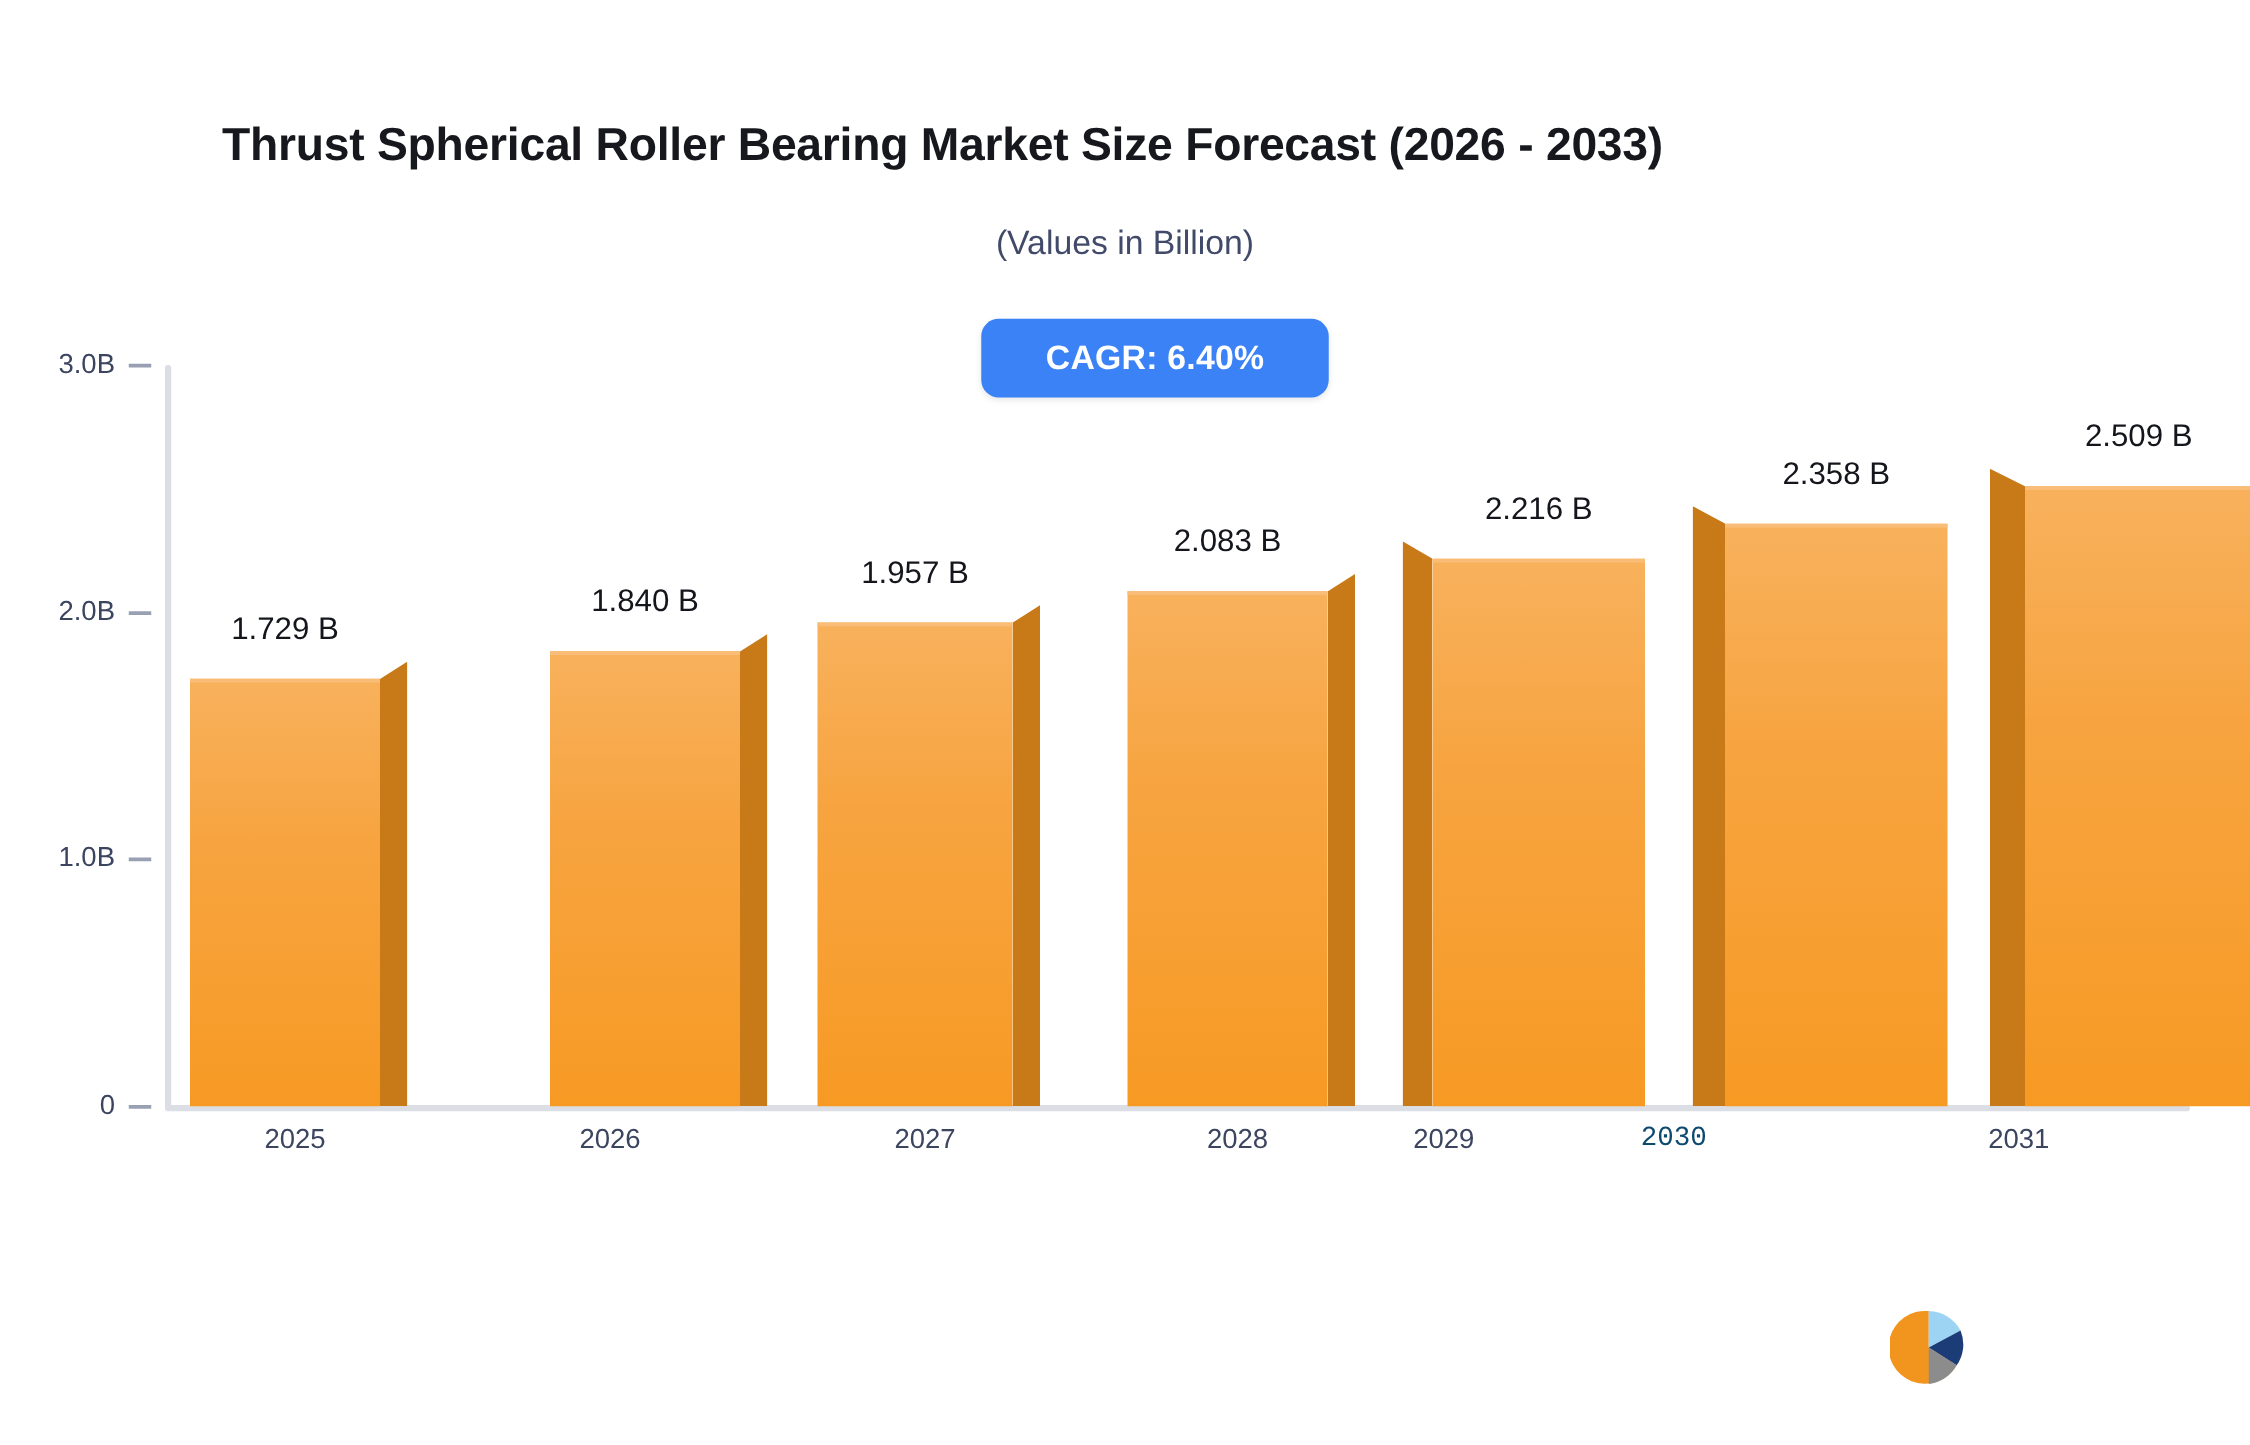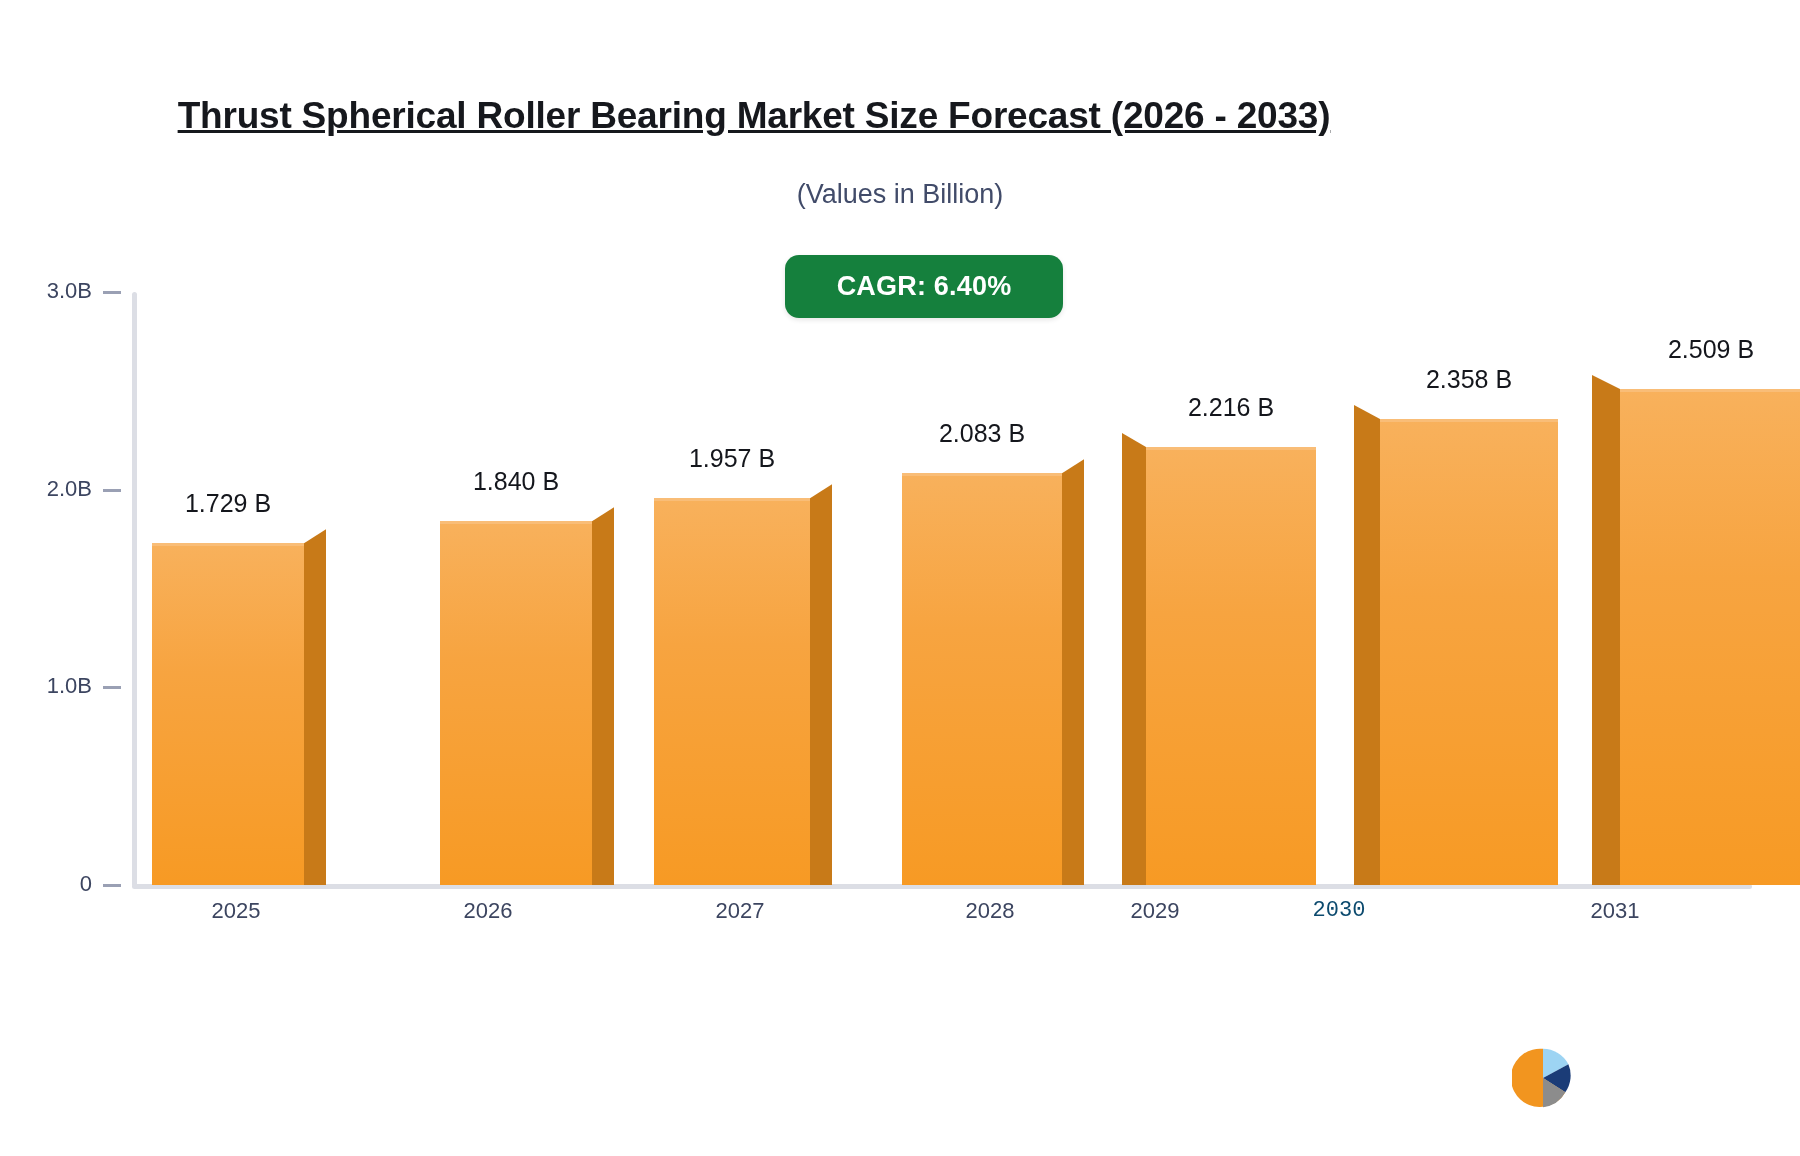--- a/index.html
+++ b/index.html
@@ -9,21 +9,20 @@
     font-family:"Liberation Sans","DejaVu Sans",sans-serif;
     position:relative;overflow:hidden;
   }
 
   
   #chart-title{
     position:absolute;left:0;top:95px;width:1508px;
     text-align:center;
     font-size:37px;font-weight:bold;color:#16181d;
     letter-spacing:-0.2px;
-    text-decoration:underline;
   }
   #chart-subtitle{
     position:absolute;left:0;top:160px;width:1800px;
     text-align:center;
     font-size:27px;font-weight:normal;color:#414b69;
   }
 
   
   #cagr-badge{
     position:absolute;left:785px;top:255px;
@@ -101,21 +100,21 @@
     font-size:62px;font-weight:bold;color:#16204c;
     line-height:62px;margin-left:-6px;letter-spacing:-1px;
   }
 </style>
 </head>
 <body>
 
 <div id="chart-title">Thrust Spherical Roller Bearing Market Size Forecast (2026 - 2033)</div>
 <div id="chart-subtitle" style="color: rgb(65, 75, 105); margin-top: 19px;">(Values in Billion)</div>
 
-<div id="cagr-badge" style="background: #15803d;">
+<div id="cagr-badge" style="background: #3b82f6;">
   <span style="color: rgb(255, 255, 255);">CAGR: 6.40%</span>
 </div>
 
 <div id="plot">
   <div id="y-axis-line" style="background: rgb(220, 222, 229);"></div>
   <div id="x-axis-line" style="background: rgb(220, 222, 229);"></div>
   <div id="y-ticks">
       <div class="y-tick-label" style="left: 20px; width: 72px; top: 871px; right: auto;">0</div>
       <div class="y-tick-dash" style="left: 103px; top: 884px;"></div>
       <div class="y-tick-label" style="left: 20px; width: 72px; top: 673.333px; right: auto;">1.0B</div>

